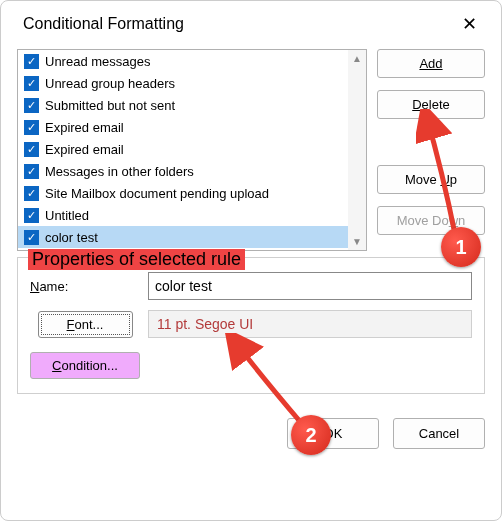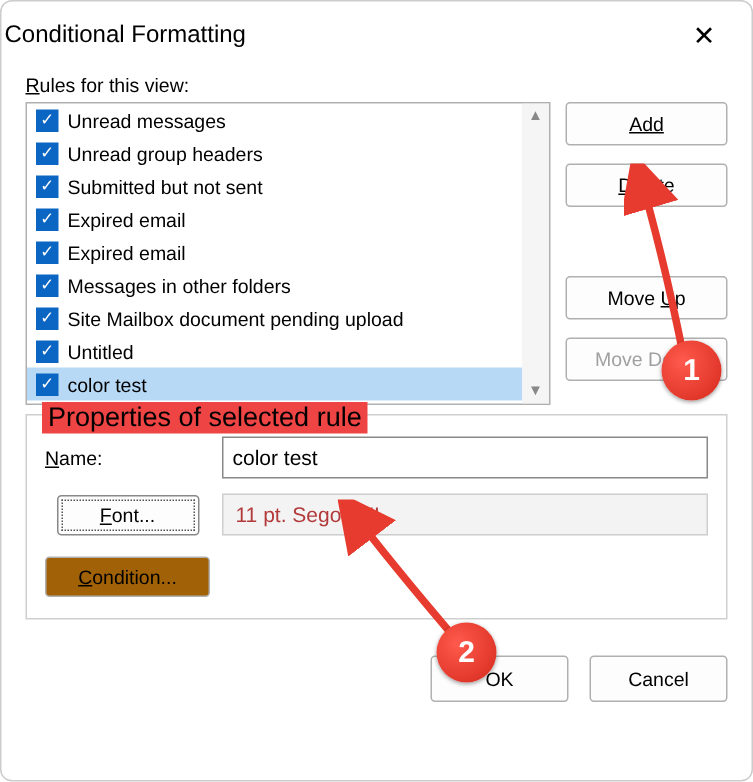--- a/index.html
+++ b/index.html
@@ -13,21 +13,21 @@
     height: 521px;
     overflow: hidden;
     position: relative;
     border: 1px solid #ccc;
     border-radius: 8px;
   }
   .titlebar {
     display: flex;
     align-items: center;
     justify-content: space-between;
-    padding: 10px 14px 6px 2px;
+    padding: 10px 14px 6px 22px;
   }
   .titlebar h1 {
     font-size: 16px;
     font-weight: 400;
     margin: 0;
   }
   .close-x {
     font-size: 18px;
     line-height: 1;
     padding: 4px 10px;
@@ -162,21 +162,21 @@
     flex: 1;
     border: 1px solid #cfcfcf;
     background: #f3f3f3;
     color: #b33a3a;
     padding: 5px 8px;
     font-size: 14px;
     height: 28px;
   }
   .cond-btn {
     border: 1px solid #b0b0b0;
-    background: #a16207;
+    background: #f0abfc;
     padding: 5px 0;
     width: 110px;
     text-align: center;
     font-size: 13px;
     border-radius: 3px;
     margin-top: 14px;
   }
   .footer {
     display: flex;
     justify-content: flex-end;
@@ -210,21 +210,20 @@
 </head>
 <body>
 
 <div class="titlebar">
   <h1>Conditional Formatting</h1>
   <div class="close-x">✕</div>
 </div>
 
 <div class="content">
 
-  <div class="label underline-first">Rules for this view:</div>
 
   <div class="rules-row">
     <div class="listbox">
       <div class="list-inner" id="list-inner">
           <div class="list-item">
             <span class="chk">✓</span>
             <span>Unread messages</span>
           </div>
           <div class="list-item">
             <span class="chk">✓</span>

